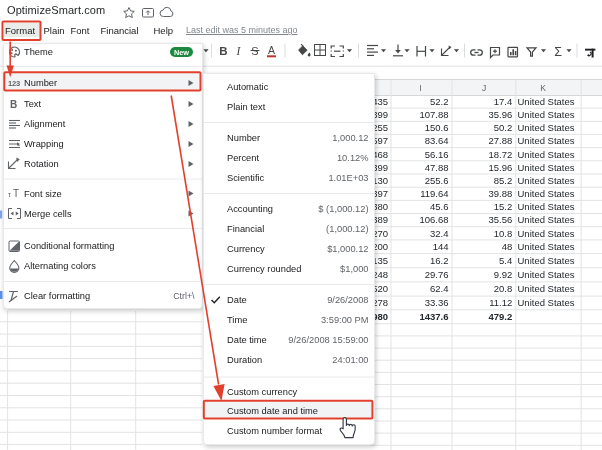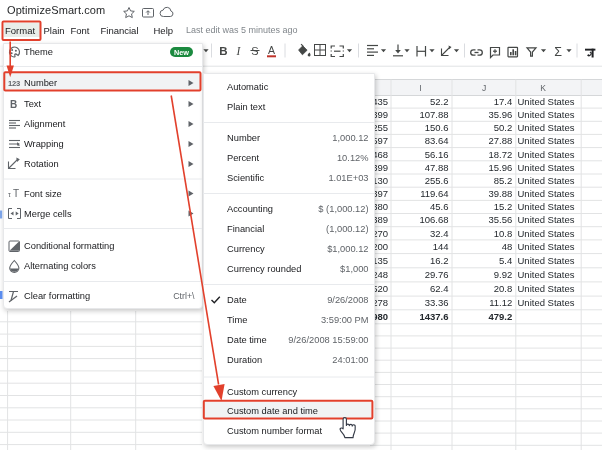--- a/index.html
+++ b/index.html
@@ -219,21 +219,21 @@
     </g>
 </svg>
 
 <div id="menubar">
 <div class="abs" style="left:3.5px;top:22.5px;width:36px;height:14px;background:#e9ede9"></div>
 <span style="left:5px">Format</span>
 <span style="left:43.5px">Plain</span>
 <span style="left:70.5px">Font</span>
 <span style="left:100.5px">Financial</span>
 <span style="left:153.5px">Help</span>
-<span style="left:186px;color:#80868b;font-size:9px">Last edit was 5 minutes ago</span>
+<span style="left:186px;color:#80868b;text-decoration:underline;font-size:9px">Last edit was 5 minutes ago</span>
 </div>
 
 <div class="panel" style="left:2.5px;top:42.5px;width:200px;height:266px;border-radius:0 0 4px 4px"></div>
 
 <div class="panel" style="left:202.5px;top:73.4px;width:172px;height:372px;border-radius:0 0 4px 4px"></div>
 
 <svg class="abs" style="left:0;top:0" width="602" height="450">
 <text x="24" y="55.3" font-size="9.3" fill="#202124">Theme</text>
 <g stroke="#5f6368" stroke-width="1.2" fill="none">
       <path d="M18.2,55.4 a5,5 0 1 0 -4.2,1.6 q1.5,-0.1 0.9,-1.5 q-0.6,-1.5 1,-1.6 l2.3,1.5 Z"></path>

